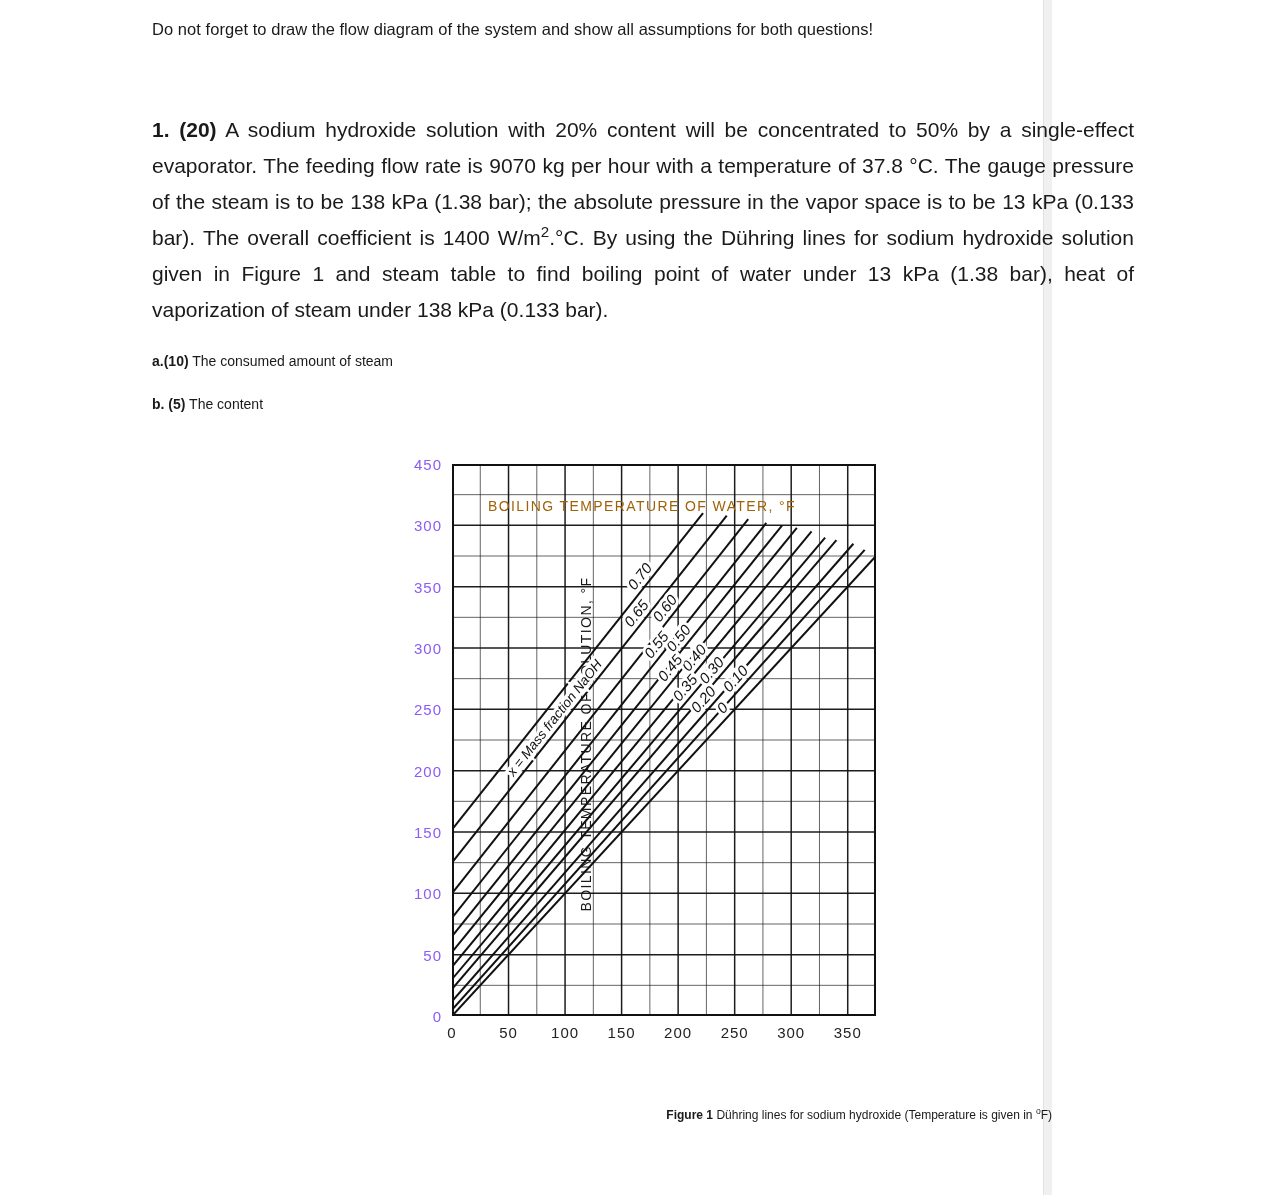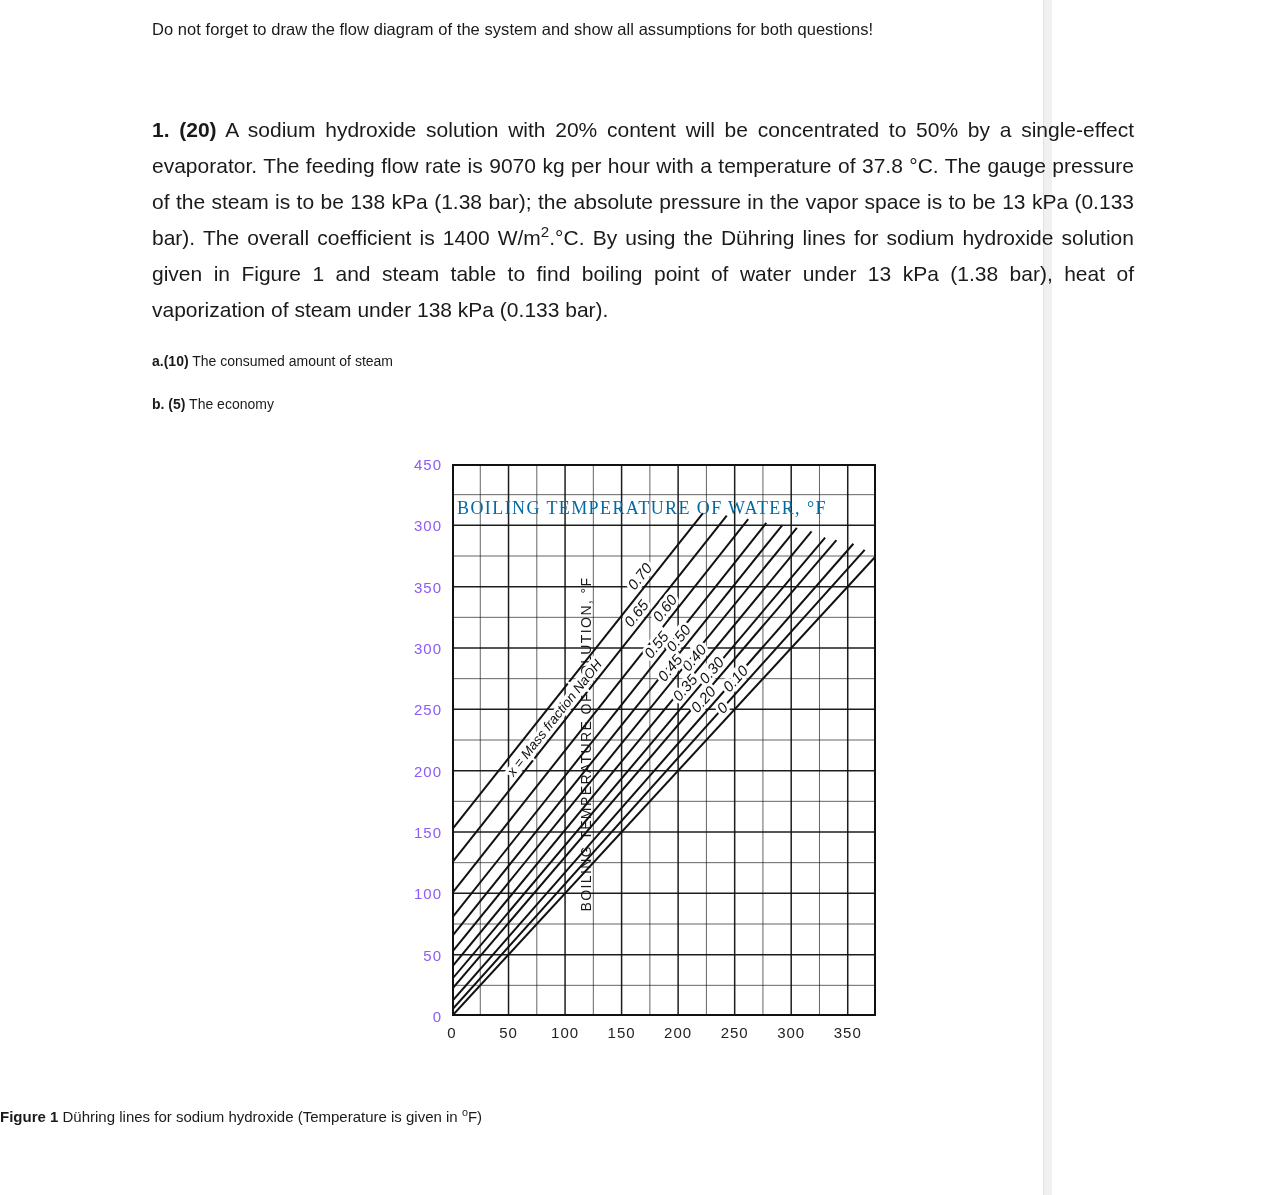--- a/index.html
+++ b/index.html
@@ -104,37 +104,37 @@
     font-size:15px;
     letter-spacing:1px;
     color:#222;
     font-family:"Liberation Sans", sans-serif;
   }
   .xlabel{
     position:absolute;
     left:0; right:0;
     top:46px;
     text-align:center;
-    font-size:18px;
+    font-size:14px;
     letter-spacing:1.4px;
-    color:#0369a1;
-    font-family:Liberation Serif, serif;
+    color:#a16207;
+    font-family:Liberation Sans, sans-serif;
   }
   .plotbox{
     position:absolute;
     left:70px; top:12px;
     width:424px; height:552px;
   }
   svg.plot{display:block;}
   .caption{
     position:absolute;
     left:0; right:0;
     top:1108px;
-    text-align:left;
-    font-size:15px;
+    text-align:right;
+    font-size:12px;
   }
   .caption b{font-weight:bold;}
 </style>
 </head>
 <body>
 
 <div class="page">
 
   <div class="right-strip"></div>
 
@@ -149,21 +149,21 @@
     </div>
 
     <div class="sub">
       <b>a.</b><b>(10)</b>
       <span>The consumed amount of steam</span>
     </div>
 
     <div class="sub">
       <b>b.</b>
       <b>(5)</b>
-      <span>The economy</span>
+      <span>The content</span>
     </div>
 
 
   </div>
 
   <div class="figure-wrap">
     <div class="chart-outer">
 
       <div class="ylabel">BOILING TEMPERATURE OF SOLUTION, °F</div>
 

